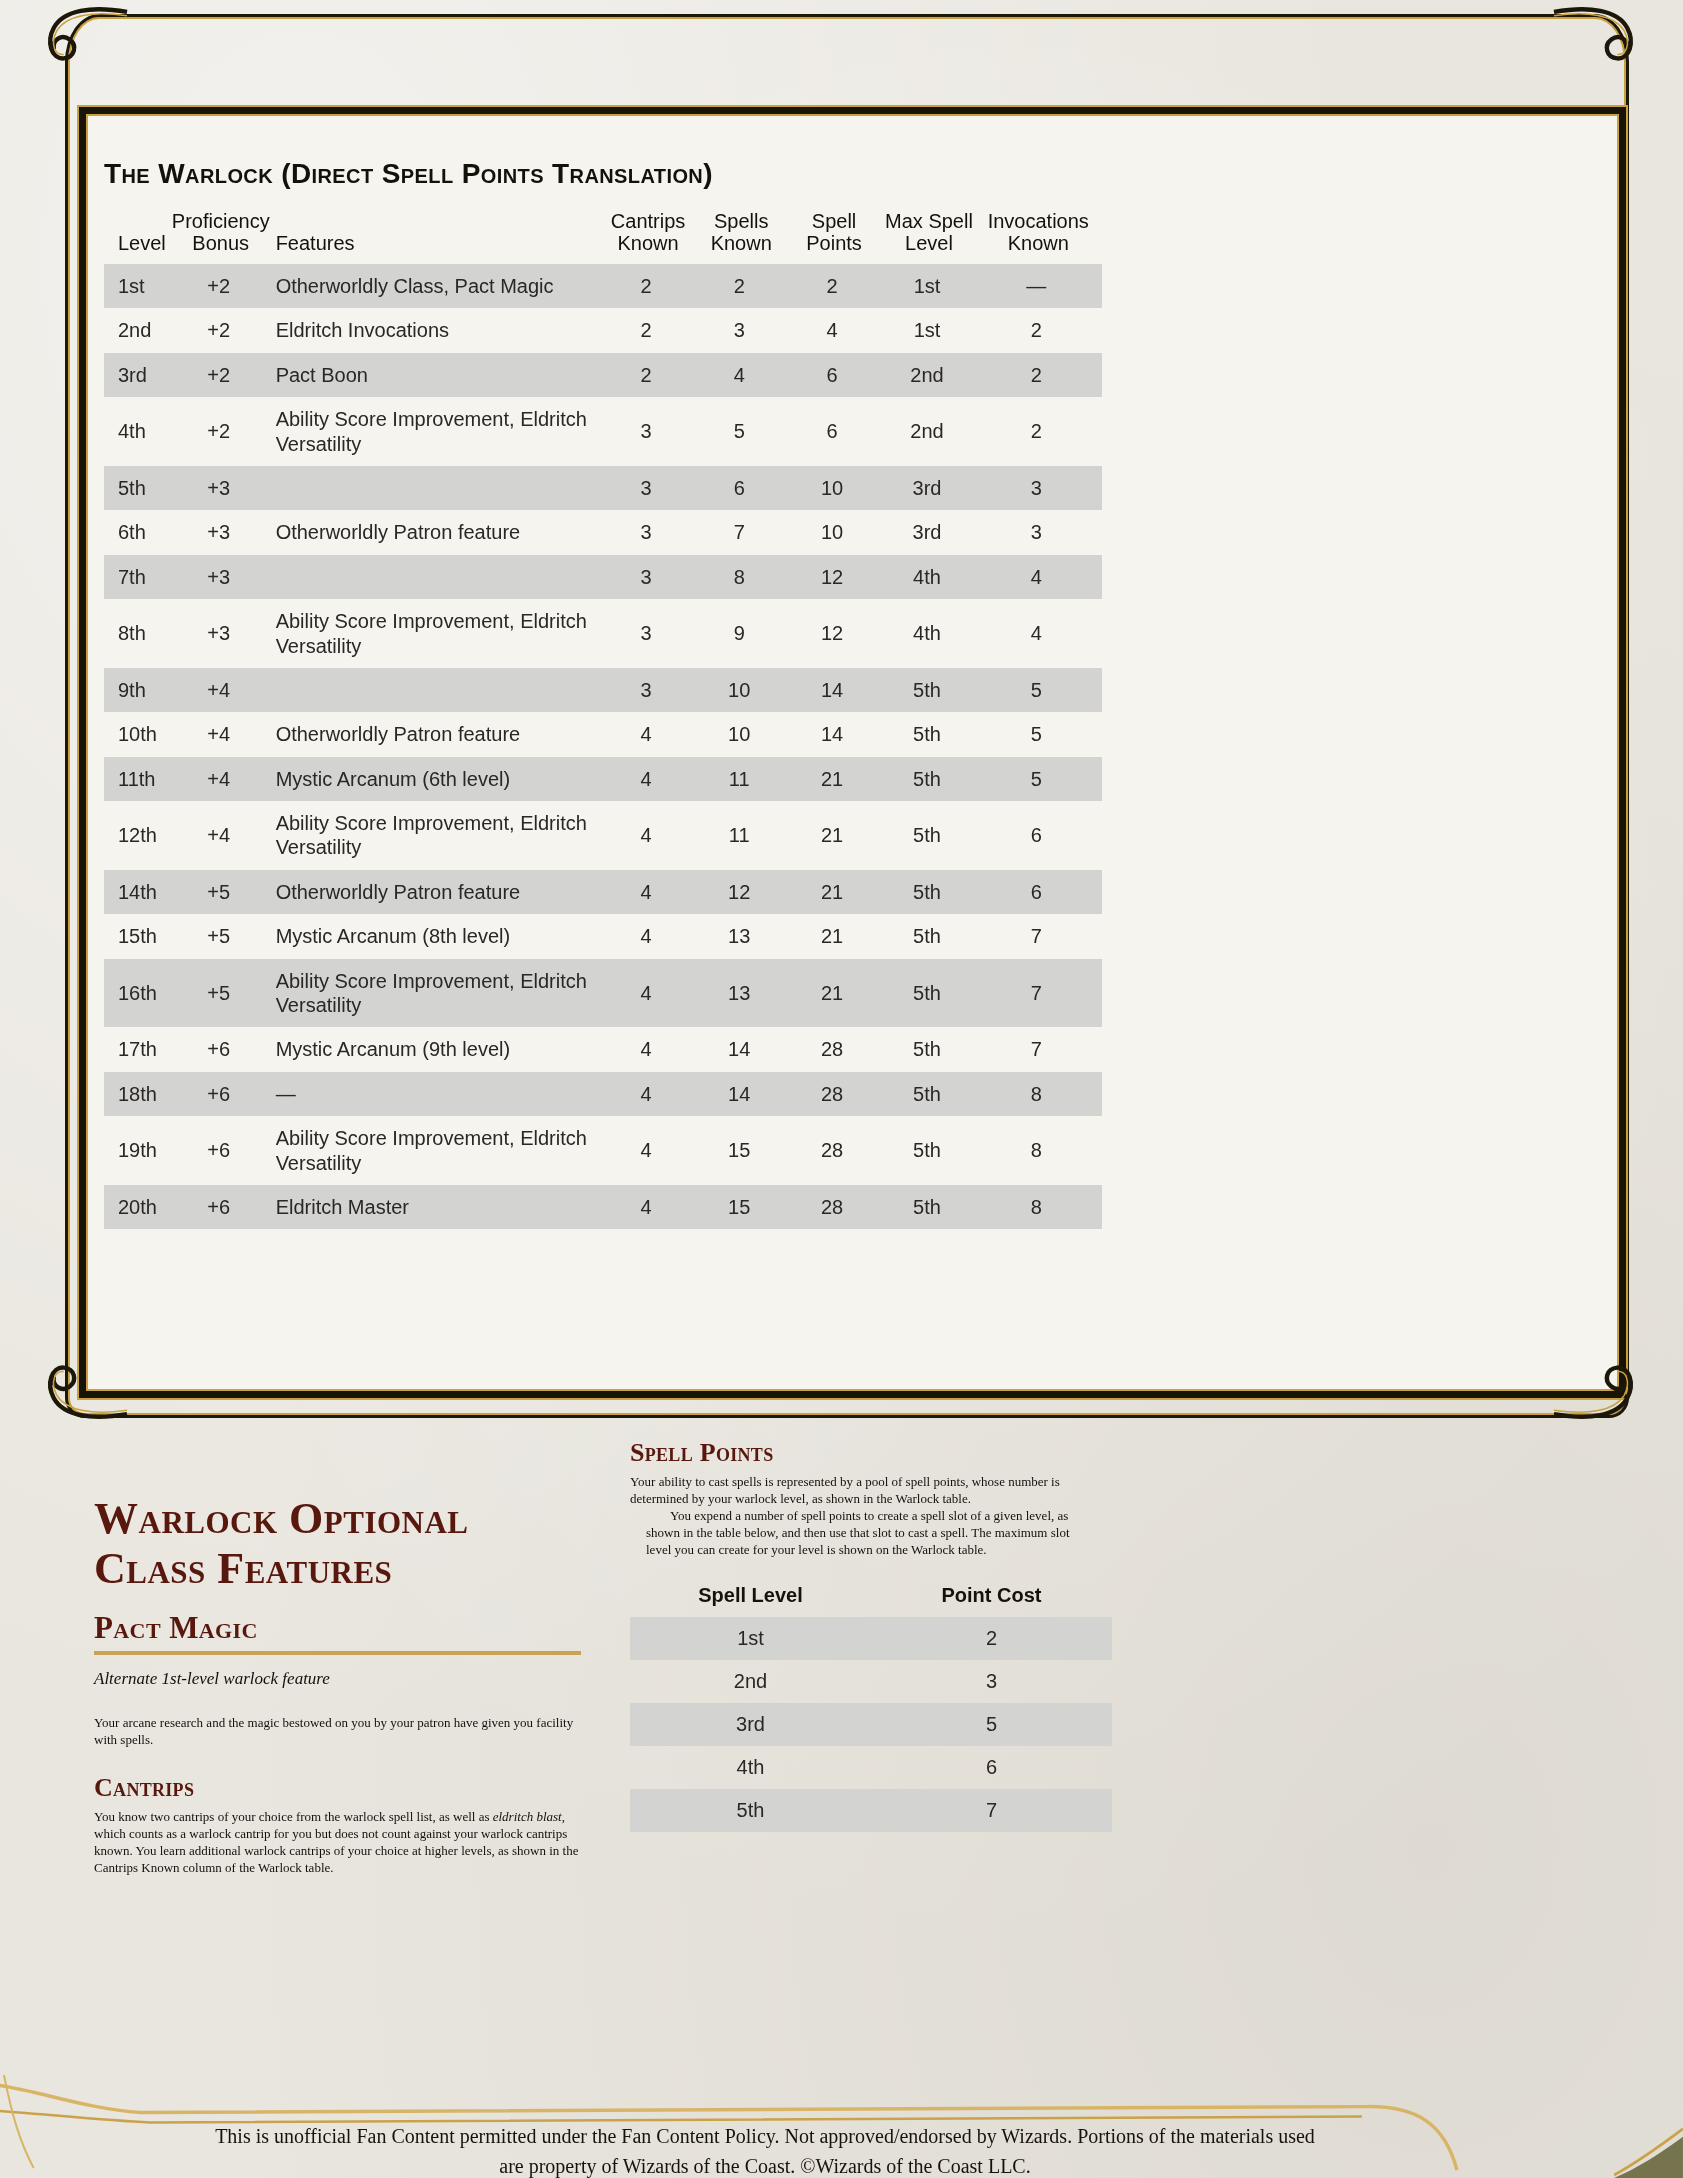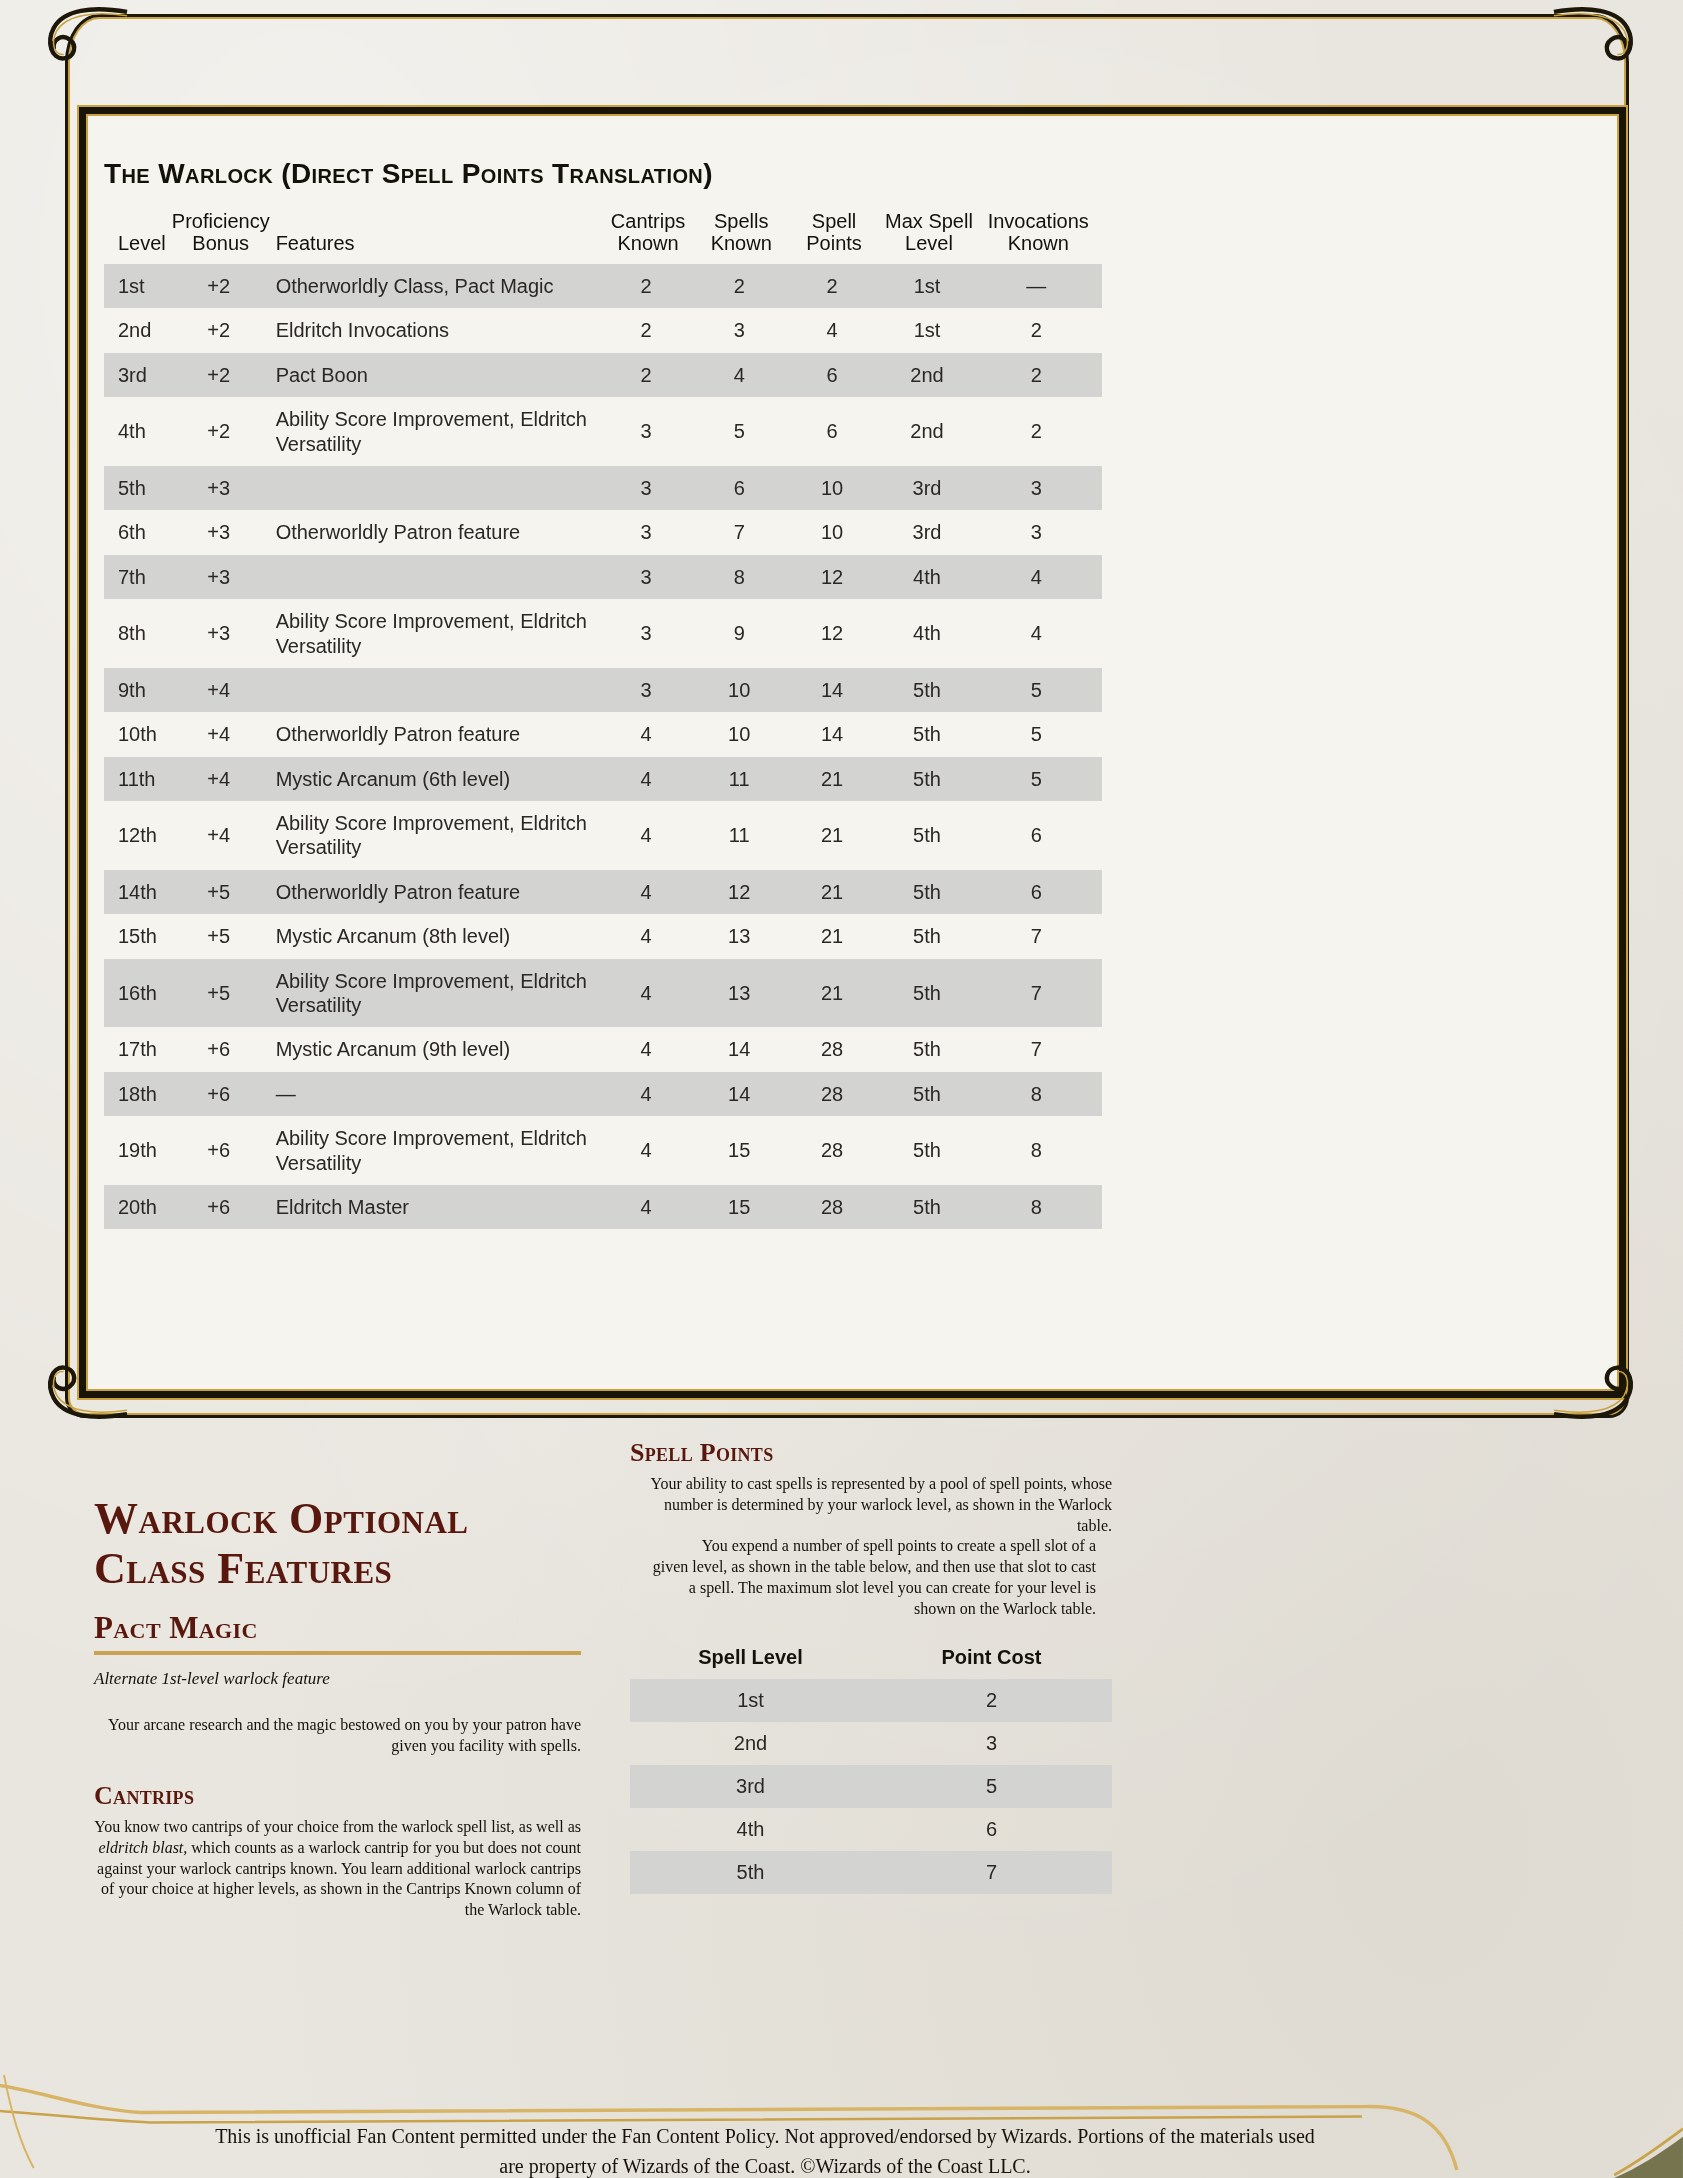--- a/index.html
+++ b/index.html
@@ -65,21 +65,21 @@
   }
   .h-sub{
     margin:4px 0 0; font-variant:small-caps; font-weight:bold;
     font-size:31px; color:#58180d; letter-spacing:0.4px;
   }
   .gold-rule{ height:4px; background:#c9a353; margin:5px 0 14px; }
   .h-small{
     margin:0 0 6px; font-variant:small-caps; font-weight:bold;
     font-size:26px; color:#58180d; letter-spacing:0.3px;
   }
-  .body-p{ margin:0 0 24px; font-size:16px; line-height:1.3;text-align:right; }
+  .body-p{ margin:0 0 24px; font-size:13px; line-height:1.3; }
   .body-p.tight{ margin:0; }
   .body-p.indent{ text-indent:24px; margin:0 16px 26px; }
   .sub-italic{ font-style:italic; font-size:17px; margin:0 0 26px; }
   .italic{ font-style:italic; }
 
   
   .cost-table{ width:100%; margin-top:8px; font-family:"Liberation Sans", sans-serif; }
   .cost-table th{ font-size:20px; font-weight:bold; color:#15120c; padding:0 0 10px; text-align:center; }
   .cost-table td{ font-size:20px; color:#2a2724; padding:10px 0; text-align:center; }
   .cost-table tbody tr:nth-child(odd){ background:#d3d3d1; }

